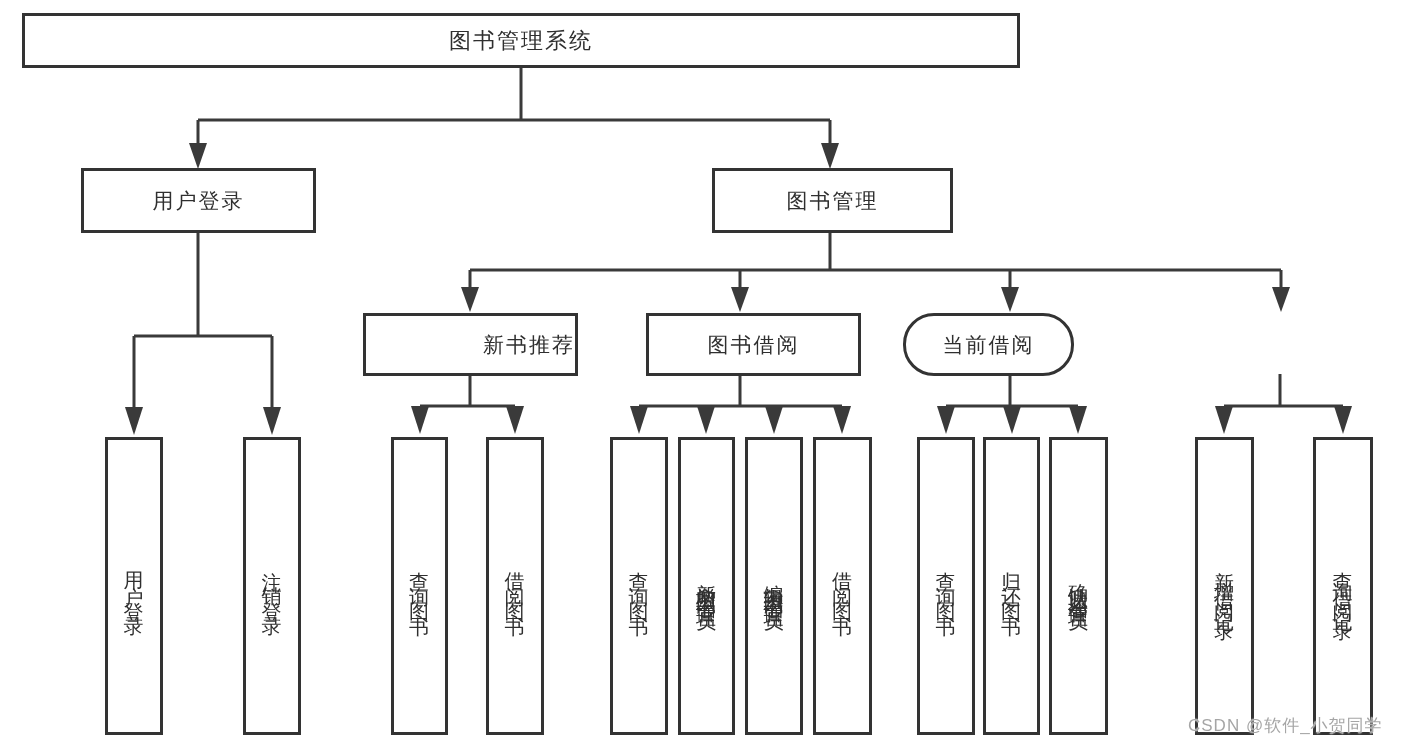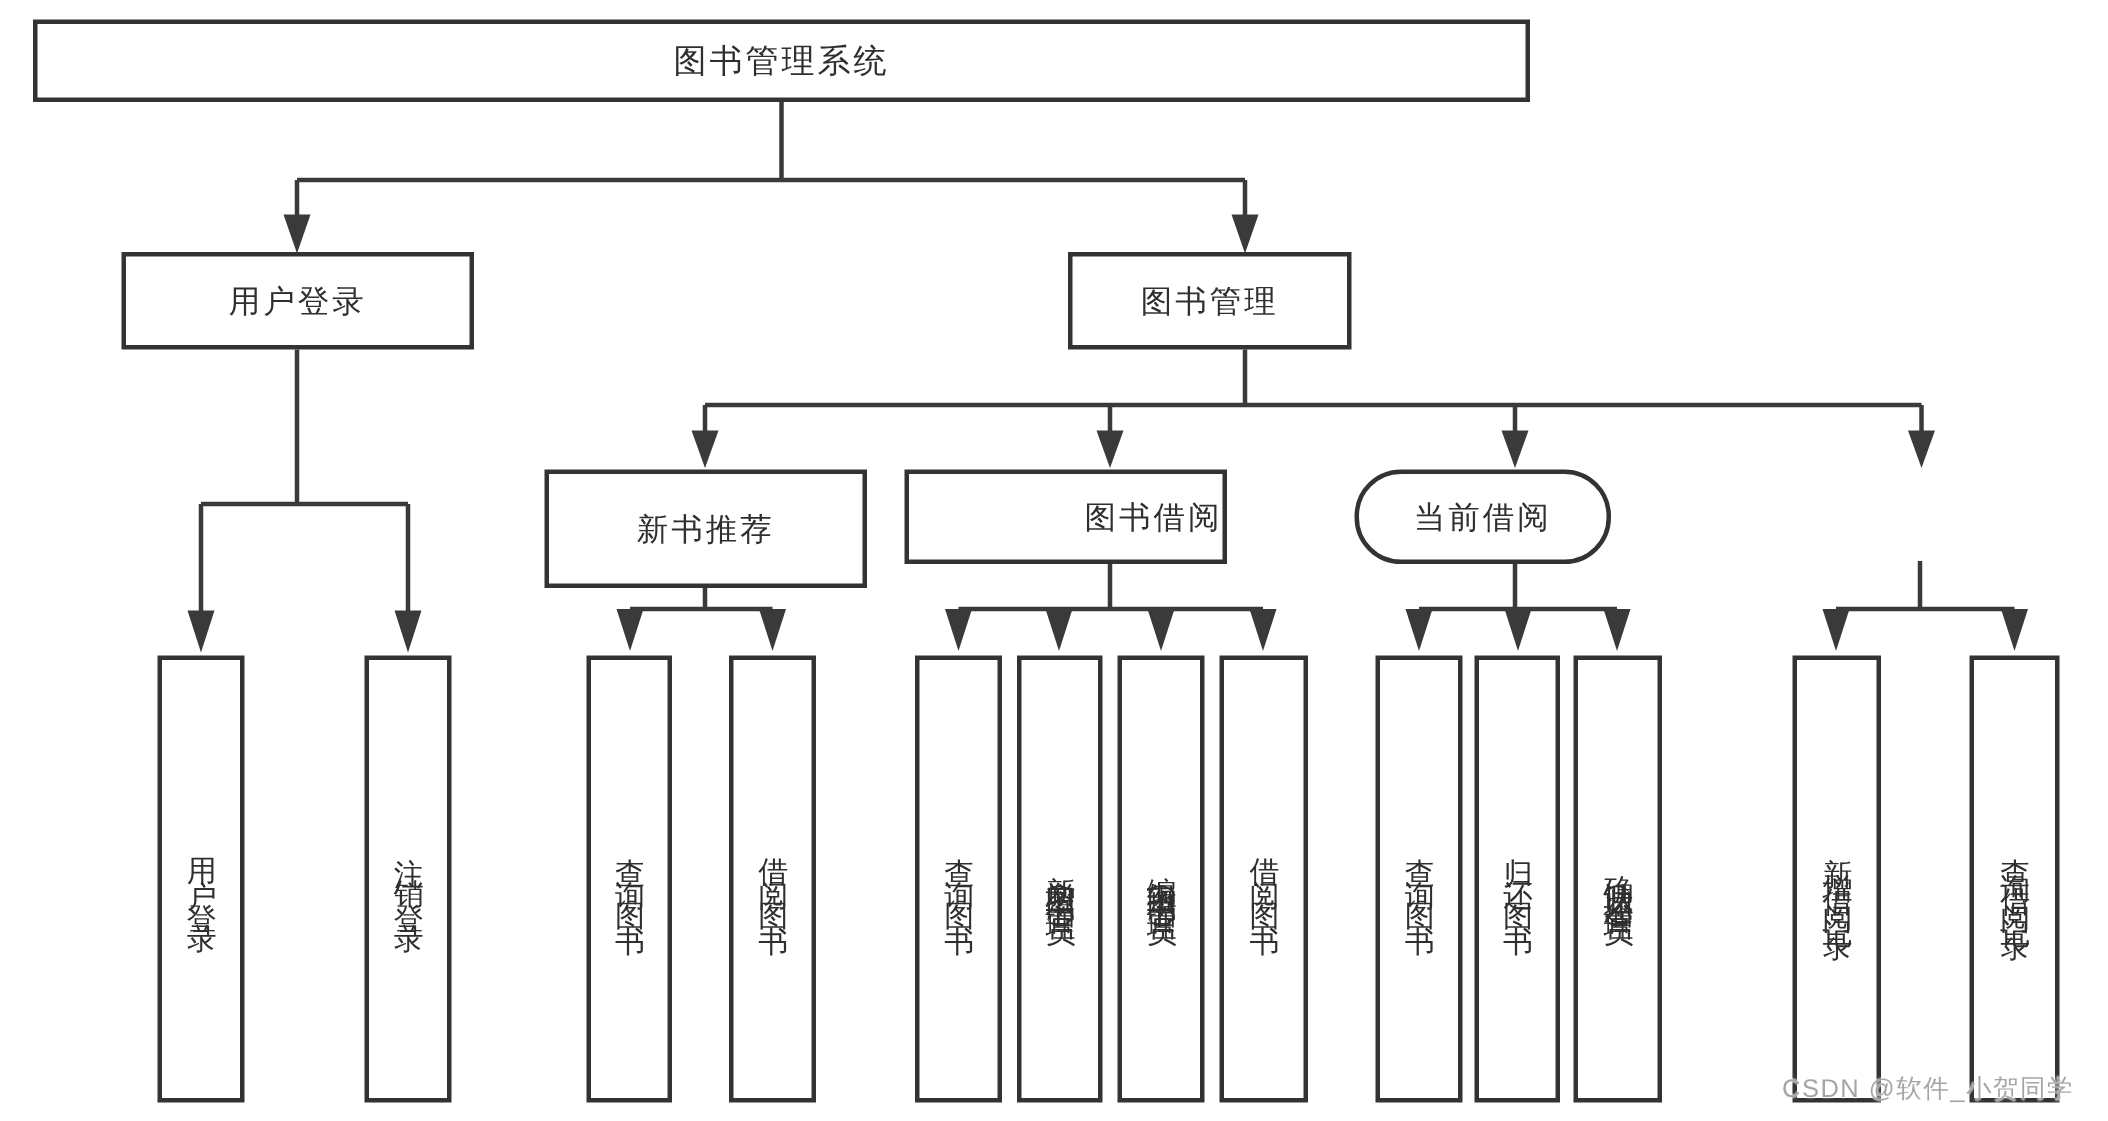--- a/index.html
+++ b/index.html
@@ -47,24 +47,24 @@
   .h-node {
     font-size: 21px;
     letter-spacing: 2px;
     white-space: nowrap;
   }
   .n-root {
     left: 22px; top: 13px; width: 998px; height: 55px;
     font-size: 22px;
   }
   .n-login { left: 81px;  top: 168px; width: 235px; height: 65px; }
-  .n-mgmt  { left: 712px; top: 168px; width: 189px; height: 65px; }
-
-  .n-newrec  { left: 363px;  top: 313px; width: 215px; height: 79px; }
-  .n-borrow  { left: 603px;  top: 313px; width: 215px; height: 63px; justify-content: flex-end; }
+  .n-mgmt  { left: 712px; top: 168px; width: 241px; height: 65px; }
+
+  .n-newrec  { left: 363px;  top: 313px; width: 215px; height: 63px; justify-content: flex-end; }
+  .n-borrow  { left: 646px;  top: 313px; width: 215px; height: 63px; }
   .n-current { left: 903px;  top: 313px; width: 171px; height: 63px; border-radius: 31px; }
   .n-records { left: 1172px; top: 313px; width: 216px; height: 63px; }
 
   .v-node {
     top: 437px;
     height: 298px;
     width: 58px;
     writing-mode: vertical-rl;
     font-size: 20px;
     line-height: 1;

